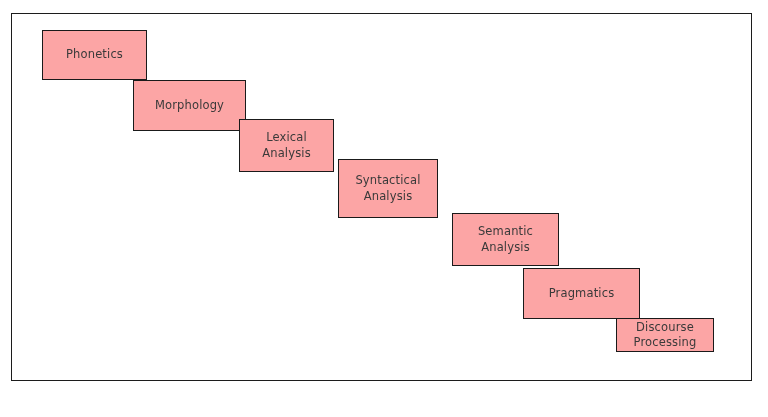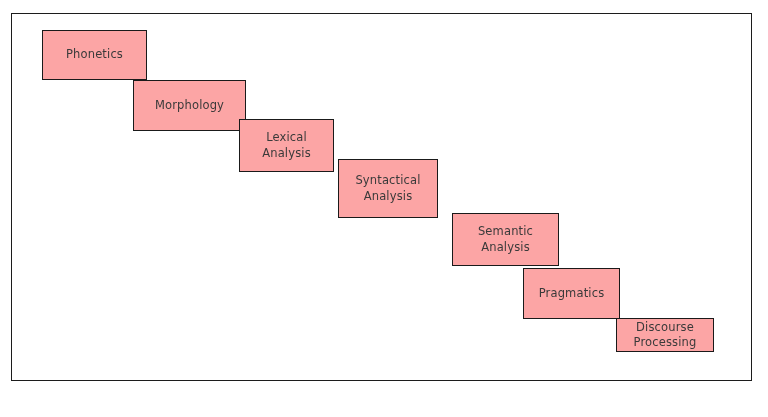--- a/index.html
+++ b/index.html
@@ -72,21 +72,21 @@
   <div class="stage-box" style="left:332px; top:159px; width:100px; height:59px;margin-left:6px;">
     <span class="stage-label">Syntactical
 Analysis</span>
   </div>
 
   <div class="stage-box" style="left:417px; top:213px; width:107px; height:53px;margin-left:35px;">
     <span class="stage-label">Semantic
 Analysis</span>
   </div>
 
-  <div class="stage-box" style="left:523px; top:268px; width:97px; height:51px;">
+  <div class="stage-box" style="left:523px; top:268px; width:117px; height:51px;">
     <span class="stage-label">Pragmatics</span>
   </div>
 
   <div class="stage-box" style="left:616px; top:318px; width:98px; height:34px;">
     <span class="stage-label">Discourse
 Processing</span>
   </div>
 
 </div>
 

